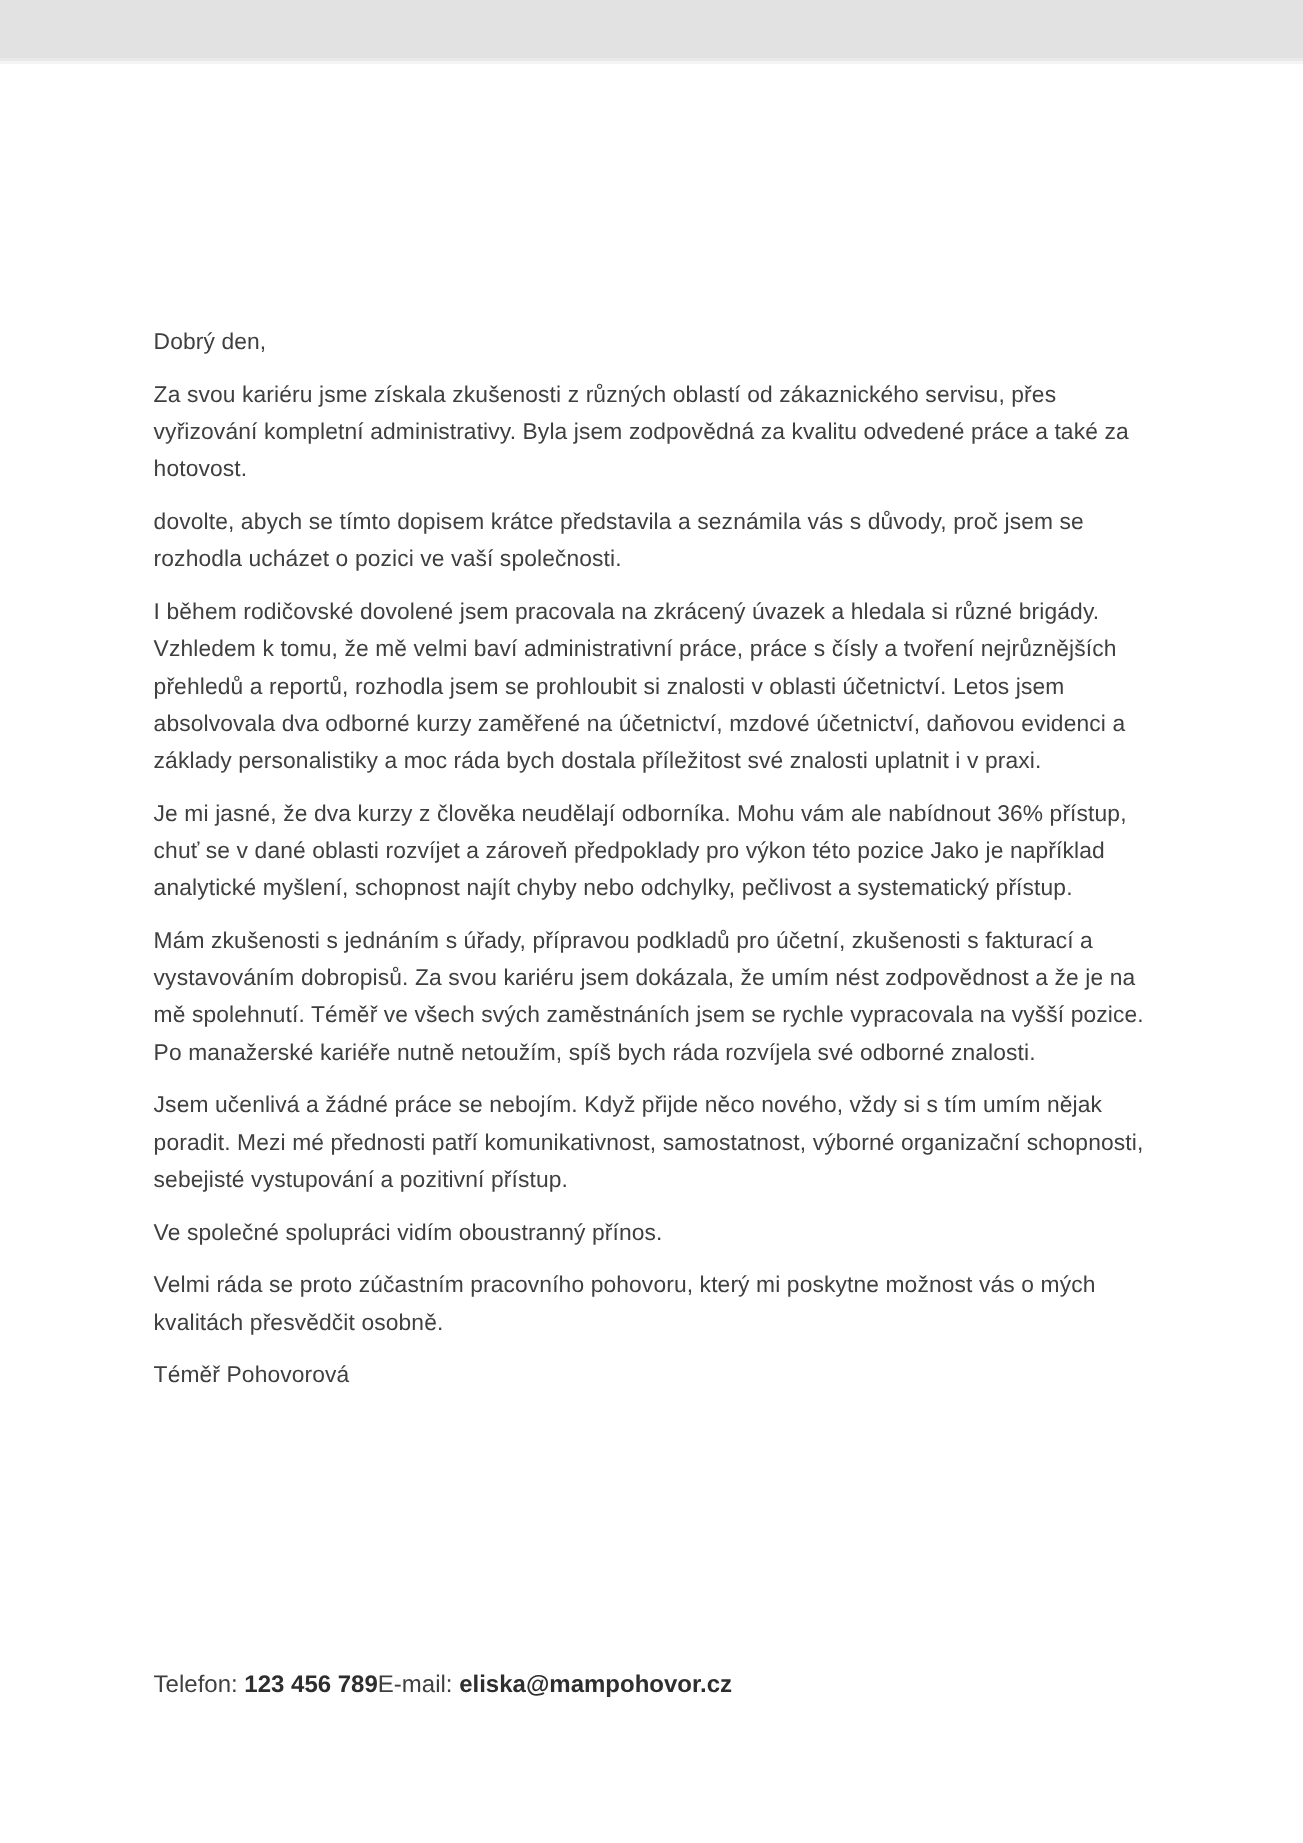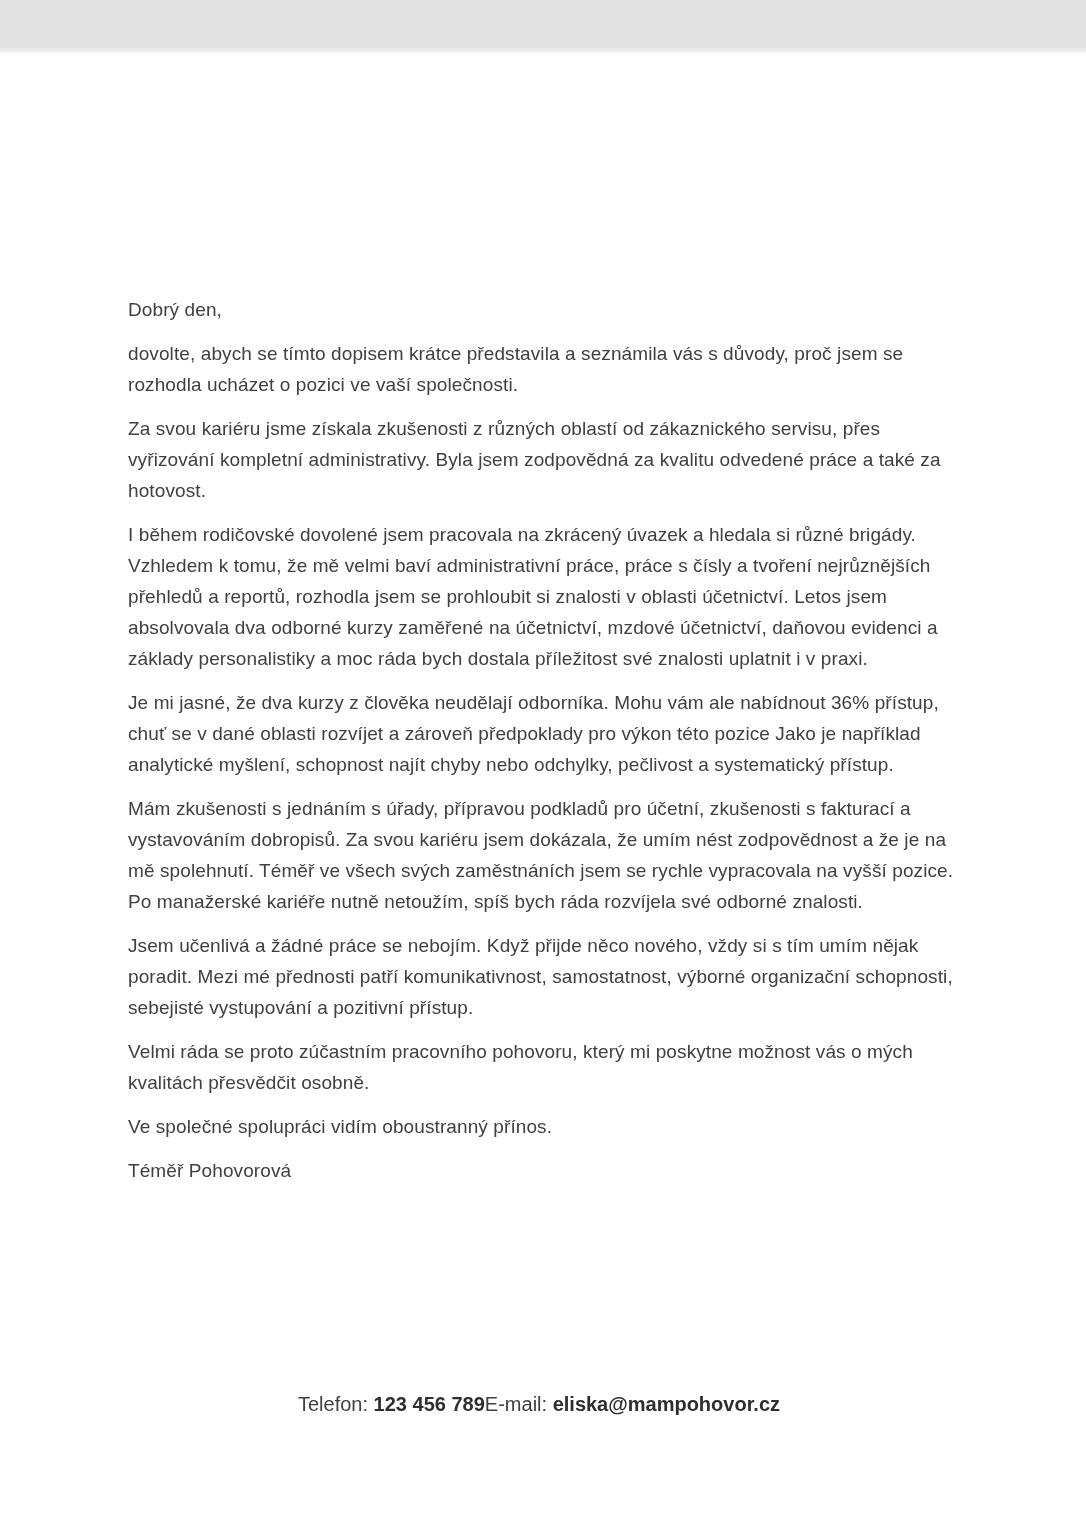--- a/index.html
+++ b/index.html
@@ -31,63 +31,62 @@
   }
   .letter {
     position: absolute;
     top: 270px;
     left: 128px;
     width: 836px;
     color: #3f3f3f;
     font-size: 19px;
     line-height: 31px;
     letter-spacing: 0.1px;
-    margin-top: 24px;
   }
   .letter p {
     margin: 0 0 13px 0;
   }
   .letter p.closing {
     margin-top: 20px;
   }
   .footer {
     position: absolute;
     left: 128px;
     right: 136px;
     top: 1392px;
     display: flex;
-    justify-content: center;
+    justify-content: flex-start;
     align-items: baseline;
     color: #3f3f3f;
     font-size: 20px;
     line-height: 24px;
   }
   .footer .value {
     font-weight: 700;
     color: #2e2e2e;
   }
   .footer .item { white-space: nowrap; }
 </style>
 </head>
 <body>
 
 <div class="page">
 
   <div class="header-bar"></div>
 
   <div class="letter">
     <p>Dobrý den,</p>
+    <p>Za svou kariéru jsme získala zkušenosti z různých oblastí od zákaznického servisu, přes vyřizování kompletní administrativy. Byla jsem zodpovědná za kvalitu odvedené práce a také za hotovost.</p>
     <p>dovolte, abych se tímto dopisem krátce představila a seznámila vás s důvody, proč jsem se rozhodla ucházet o pozici ve vaší společnosti.</p>
-    <p>Za svou kariéru jsme získala zkušenosti z různých oblastí od zákaznického servisu, přes vyřizování kompletní administrativy. Byla jsem zodpovědná za kvalitu odvedené práce a také za hotovost.</p>
     <p>I během rodičovské dovolené jsem pracovala na zkrácený úvazek a hledala si různé brigády. Vzhledem k tomu, že mě velmi baví administrativní práce, práce s čísly a tvoření nejrůznějších přehledů a reportů, rozhodla jsem se prohloubit si znalosti v oblasti účetnictví. Letos jsem absolvovala dva odborné kurzy zaměřené na účetnictví, mzdové účetnictví, daňovou evidenci a základy personalistiky a moc ráda bych dostala příležitost své znalosti uplatnit i v praxi.</p>
     <p>Je mi jasné, že dva kurzy z člověka neudělají odborníka. Mohu vám ale nabídnout 36% přístup, chuť se v dané oblasti rozvíjet a zároveň předpoklady pro výkon této pozice Jako je například analytické myšlení, schopnost najít chyby nebo odchylky, pečlivost a systematický přístup.</p>
     <p>Mám zkušenosti s jednáním s úřady, přípravou podkladů pro účetní, zkušenosti s fakturací a vystavováním dobropisů. Za svou kariéru jsem dokázala, že umím nést zodpovědnost a že je na mě spolehnutí. Téměř ve všech svých zaměstnáních jsem se rychle vypracovala na vyšší pozice. Po manažerské kariéře nutně netoužím, spíš bych ráda rozvíjela své odborné znalosti.</p>
     <p>Jsem učenlivá a žádné práce se nebojím. Když přijde něco nového, vždy si s tím umím nějak poradit. Mezi mé přednosti patří komunikativnost, samostatnost, výborné organizační schopnosti, sebejisté vystupování a pozitivní přístup.</p>
+    <p>Ve společné spolupráci vidím oboustranný přínos.</p>
     <p>Velmi ráda se proto zúčastním pracovního pohovoru, který mi poskytne možnost vás o mých kvalitách přesvědčit osobně.</p>
-    <p>Ve společné spolupráci vidím oboustranný přínos.</p>
     <p>Téměř Pohovorová</p>
   </div>
 
   <div class="footer">
     <span class="item">
       <span>Telefon:</span>
       <span class="value">123 456 789</span>
     </span>
     <span class="item">
       <span>E-mail:</span>

